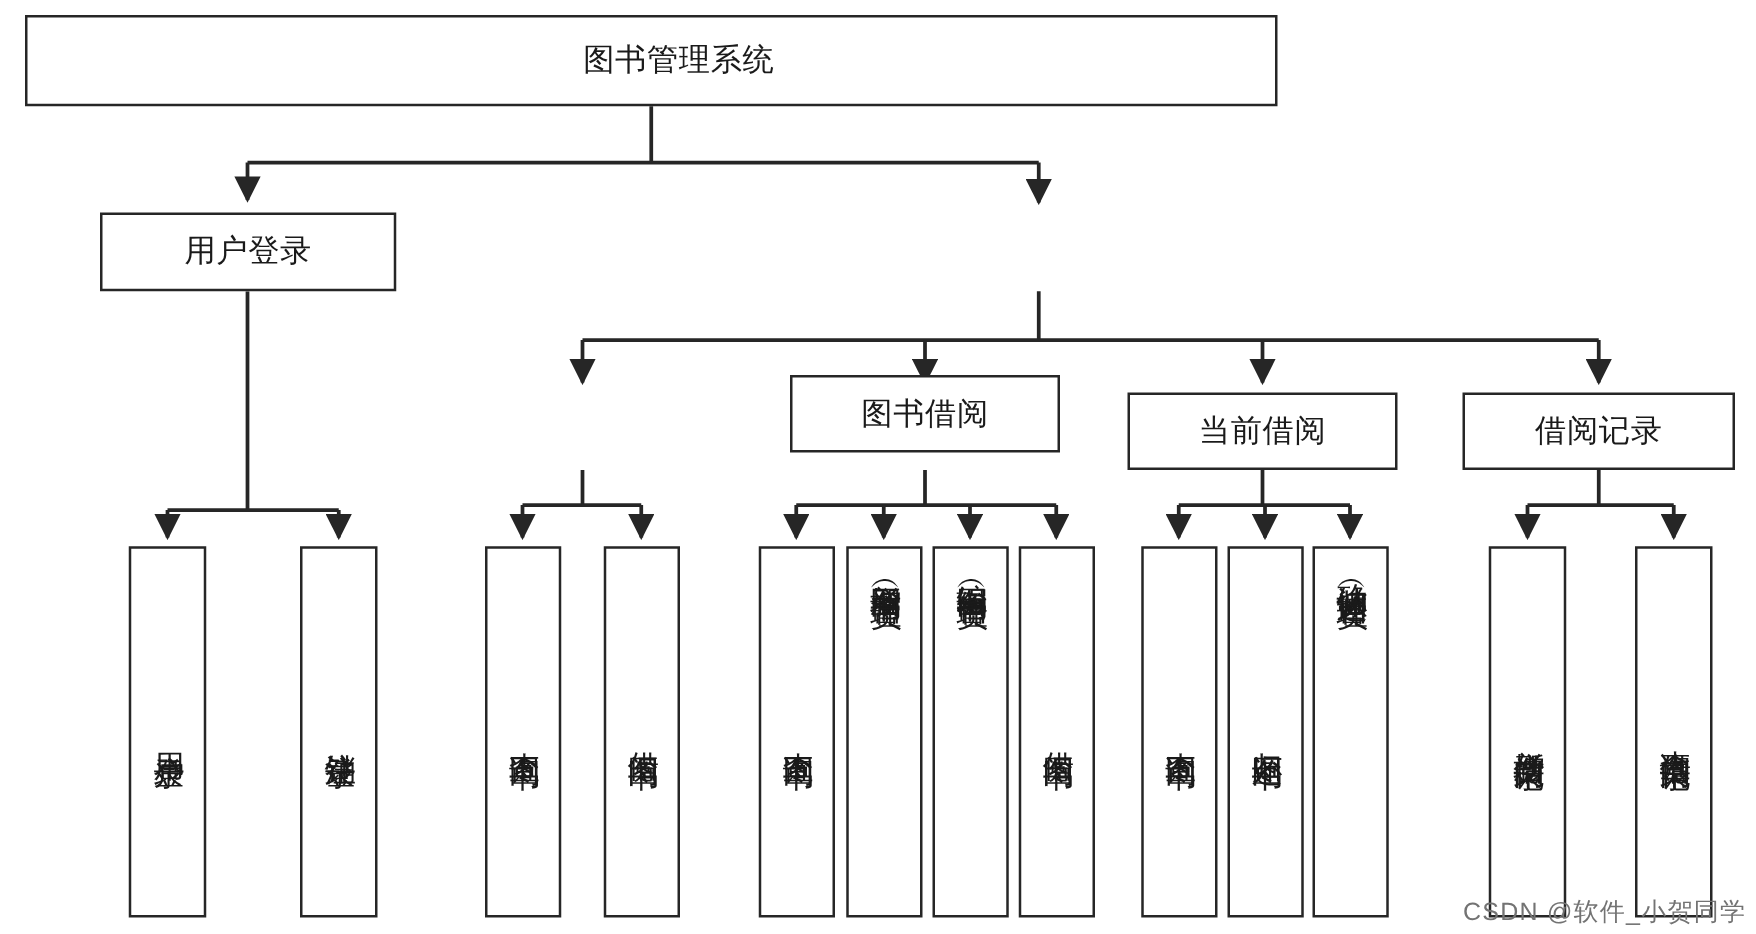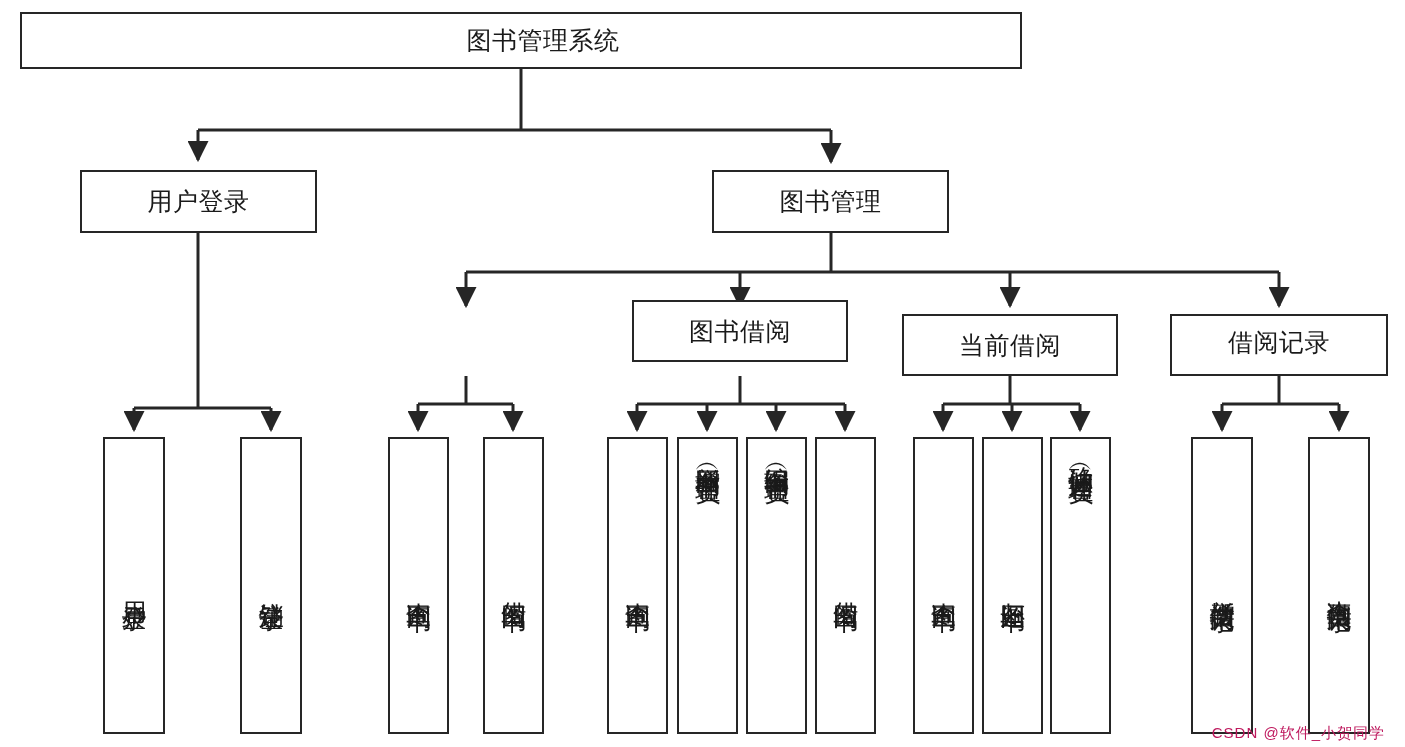--- a/index.html
+++ b/index.html
@@ -53,24 +53,24 @@
   .node.vertical.toptext {
     justify-content: flex-start;
     padding-top: 8px;
   }
   .node .label {
     display: block;
     white-space: pre-line;
   }
   #watermark {
     position: absolute;
-    right: 20px;
+    right: 8px;
     bottom: 4px;
-    font-size: 15px;
-    color: #be185d;
+    font-size: 20px;
+    color: #737373;
     letter-spacing: 1px;
     white-space: nowrap;
     pointer-events: none;
   }
 </style>
 </head>
 <body>
 
 <div id="canvas">
 
@@ -117,38 +117,35 @@
       <path d="M 1012 404 L 1012 430" marker-end="url(#arrow)"></path>
       <path d="M 1080 404 L 1080 430" marker-end="url(#arrow)"></path>
 
       <path d="M 1279 376 L 1279 404"></path>
       <path d="M 1222 404 L 1339 404"></path>
       <path d="M 1222 404 L 1222 430" marker-end="url(#arrow)"></path>
       <path d="M 1339 404 L 1339 430" marker-end="url(#arrow)"></path>
     </g>
   </svg>
 
-  <div class="node horizontal" style="left:20px; top:12px; width:1002px; height:57px;padding-left:44px;">
+  <div class="node horizontal" style="left:20px; top:12px; width:1002px; height:73px;padding-left:44px;">
     <span class="label">图书管理系统</span>
   </div>
 
   <div class="node horizontal" style="left:80px; top:170px; width:237px; height:63px;">
     <span class="label">用户登录</span>
-  </div>
-  <div class="node horizontal" style="left:712px; top:170px; width:237px; height:63px;">
-    <span class="label">图书管理</span>
   </div>
 
   <div class="node horizontal" style="left:632px; top:300px; width:216px; height:62px;">
     <span class="label">图书借阅</span>
   </div>
   <div class="node horizontal" style="left:902px; top:314px; width:216px; height:62px;text-align:center;">
     <span class="label">当前借阅</span>
   </div>
-  <div class="node horizontal" style="left:1170px; top:314px; width:218px; height:62px;font-family:Liberation Mono, monospace;">
+  <div class="node horizontal" style="left:1170px; top:314px; width:218px; height:62px;">
     <span class="label">借阅记录</span>
   </div>
 
   <div class="node vertical" style="left:103px; top:437px; width:62px; height:297px;">
     <span class="label">用户登录</span>
   </div>
   <div class="node vertical" style="left:240px; top:437px; width:62px; height:297px;">
     <span class="label">注销登录</span>
   </div>
 

